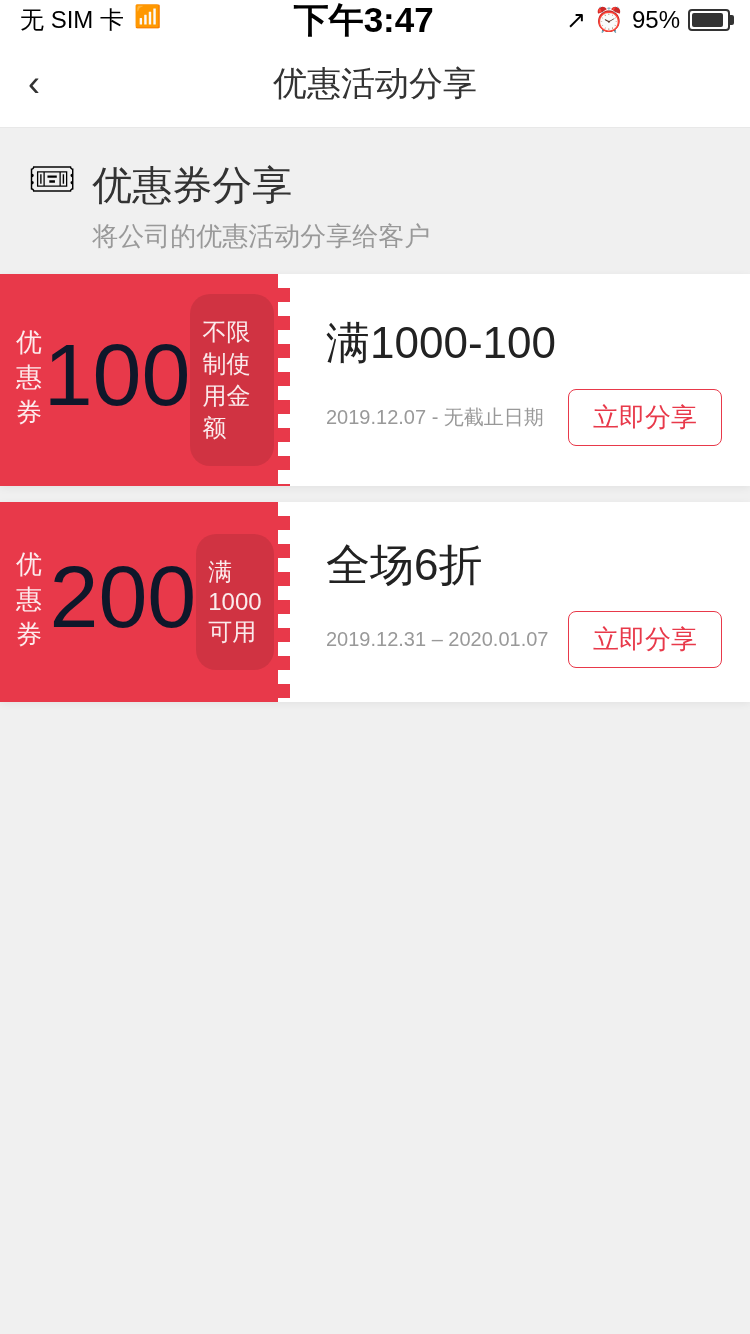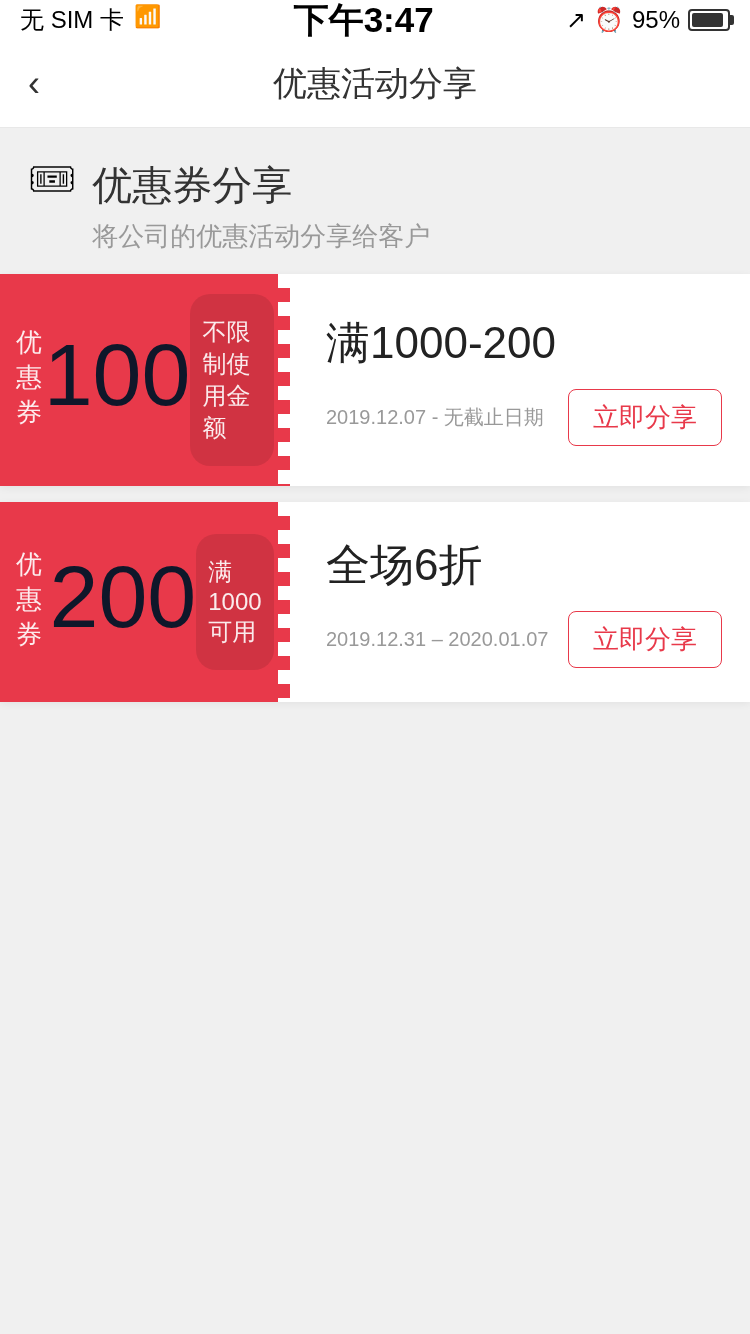--- a/index.html
+++ b/index.html
@@ -272,21 +272,21 @@
 
 <div class="coupon-list">
 
   <div class="coupon-card">
     <div class="coupon-left">
       <span class="coupon-label">优惠券</span>
       <span class="coupon-amount">100</span>
       <span class="coupon-condition">不限制使用金额</span>
     </div>
     <div class="coupon-right">
-      <div class="coupon-title">满1000-200</div>
+      <div class="coupon-title">满1000-100</div>
       <div class="coupon-meta">
         <span class="coupon-date">2019.12.07 - 无截止日期</span>
         <button class="share-btn">立即分享</button>
       </div>
     </div>
   </div>
 
   <div class="coupon-card">
     <div class="coupon-left">
       <span class="coupon-label">优惠券</span>

